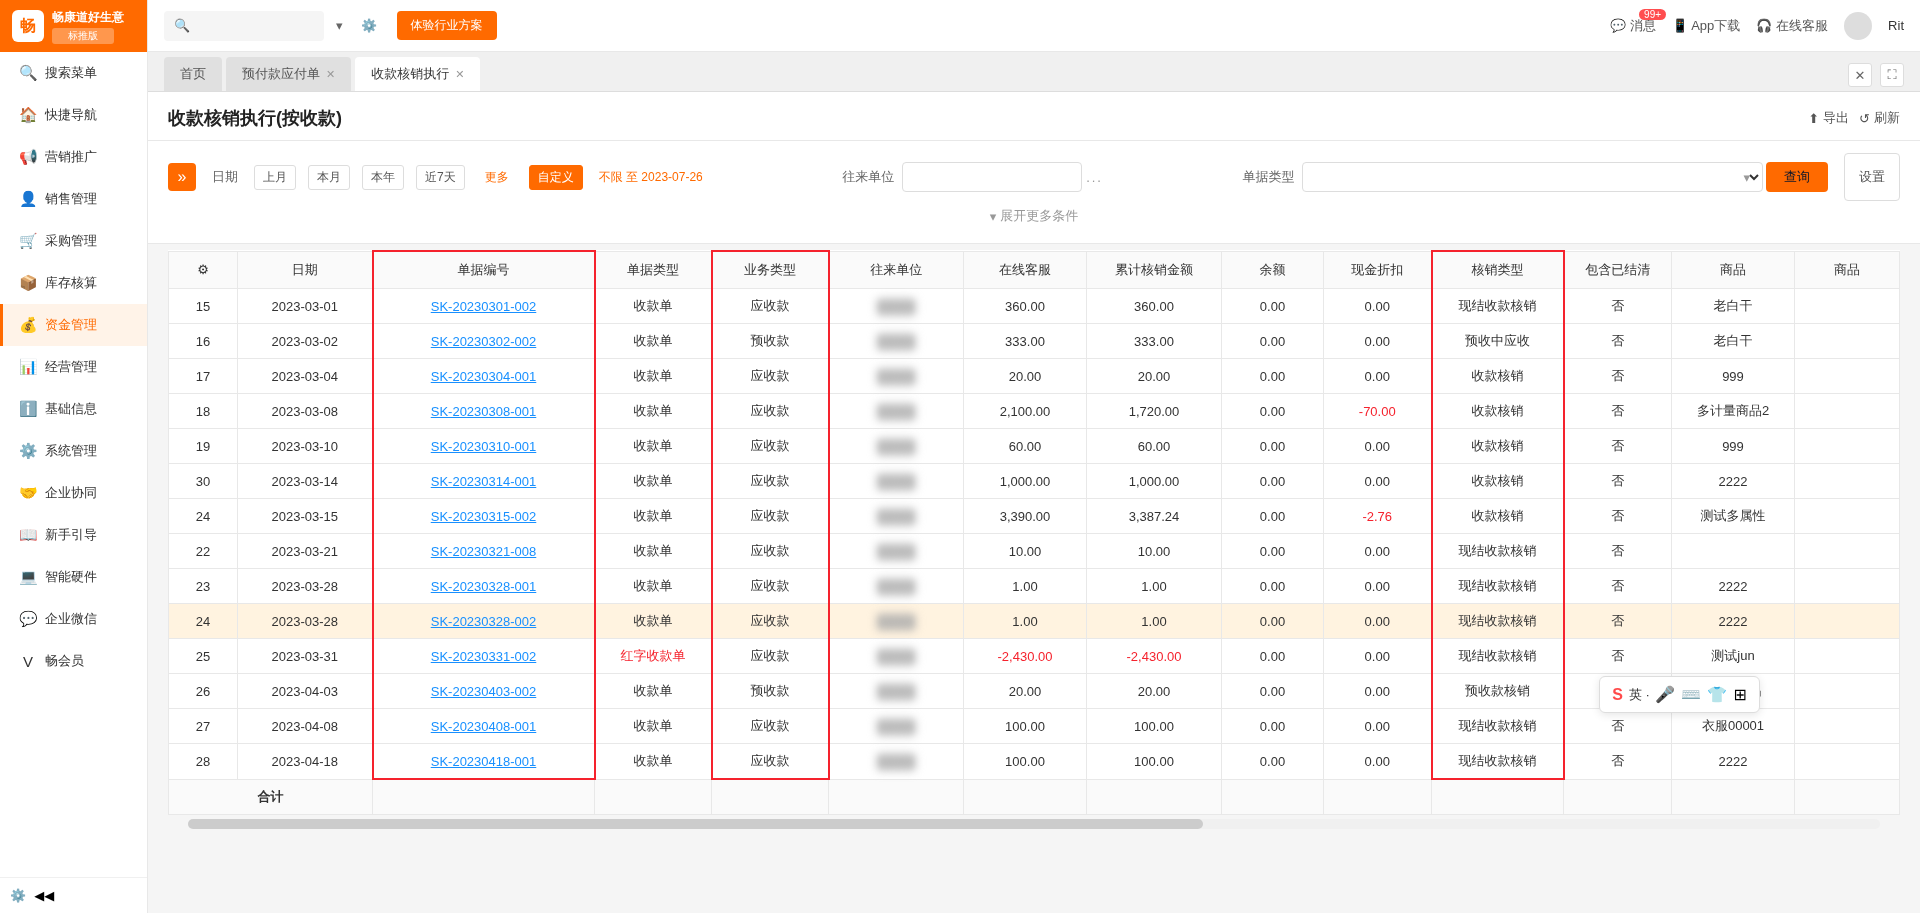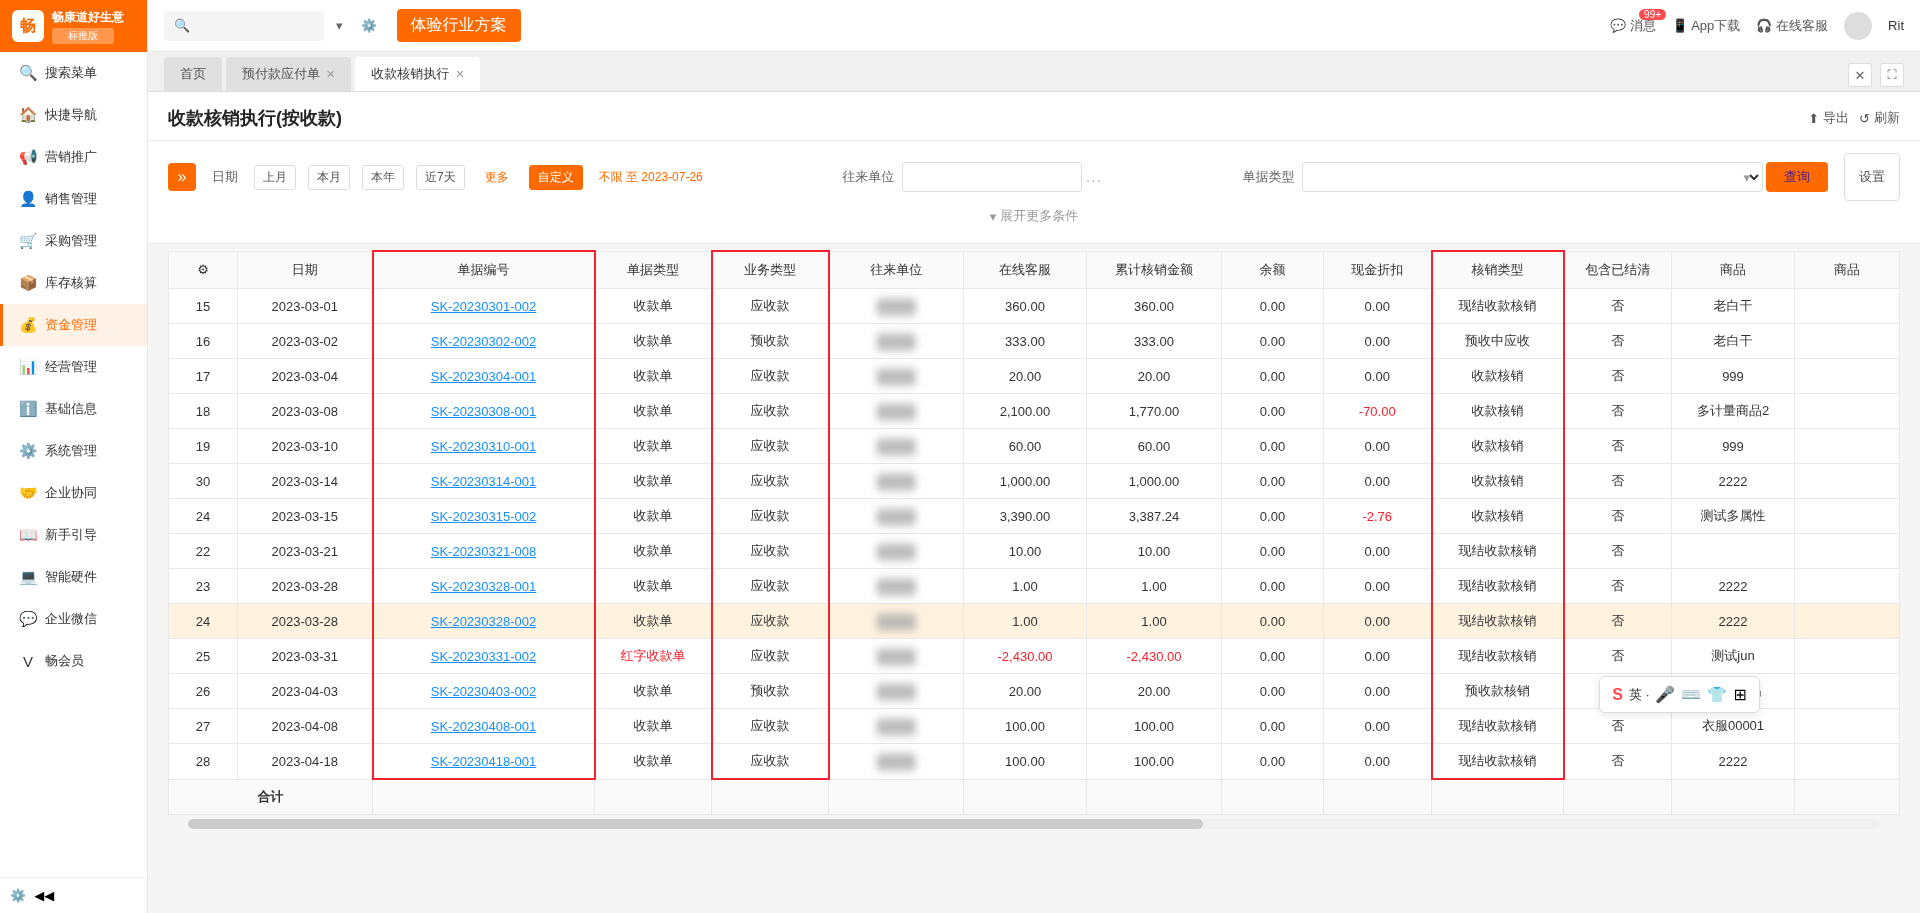--- a/index.html
+++ b/index.html
@@ -15,21 +15,21 @@
     .sidebar-item-icon { width: 18px; text-align: center; font-size: 15px; }
     .sidebar-bottom { margin-top: auto; padding: 10px; display: flex; gap: 8px; align-items: center; border-top: 1px solid #f0f0f0; }
 
     
     .main { flex: 1; display: flex; flex-direction: column; overflow: hidden; }
 
     
     .topbar { height: 52px; background: #fff; border-bottom: 1px solid #e8e8e8; display: flex; align-items: center; padding: 0 16px; gap: 12px; }
     .topbar-search { flex: 0 0 160px; height: 30px; background: #f5f5f5; border-radius: 4px; display: flex; align-items: center; padding: 0 10px; gap: 6px; color: #999; font-size: 12px; }
     .topbar-gear { width: 30px; height: 30px; display: flex; align-items: center; justify-content: center; cursor: pointer; color: #666; }
-    .topbar-btn { background: #ff6a00; color: #fff; border: none; border-radius: 4px; padding: 6px 14px; cursor: pointer; font-size: 16px; }
+    .topbar-btn { background: #ff6a00; color: #fff; border: none; border-radius: 4px; padding: 6px 14px; cursor: pointer; font-size: 12px; }
     .topbar-spacer { flex: 1; }
     .topbar-actions { display: flex; align-items: center; gap: 16px; color: #555; font-size: 13px; }
     .topbar-msg { position: relative; cursor: pointer; }
     .topbar-badge { background: #ff4d4f; color: #fff; border-radius: 10px; padding: 0 5px; font-size: 10px; position: absolute; top: -8px; right: -10px; }
     .topbar-avatar { width: 28px; height: 28px; background: #ddd; border-radius: 50%; }
     .topbar-username { color: #333; }
 
     
     .tabs { height: 40px; background: #f0f0f0; display: flex; align-items: flex-end; padding: 0 16px; border-bottom: 1px solid #ddd; }
     .tab { height: 34px; padding: 0 16px; display: flex; align-items: center; gap: 6px; background: #e0e0e0; border-radius: 4px 4px 0 0; cursor: pointer; font-size: 13px; color: #555; margin-right: 4px; }
@@ -52,21 +52,21 @@
     .filter-row { display: flex; align-items: center; gap: 16px; }
     .filter-toggle { width: 28px; height: 28px; background: #ff6a00; color: #fff; border-radius: 4px; display: flex; align-items: center; justify-content: center; cursor: pointer; font-size: 16px; }
     .filter-label { color: #666; font-size: 13px; white-space: nowrap; }
     .filter-date-btns { display: flex; gap: 12px; }
     .filter-date-btn { padding: 3px 8px; border: 1px solid #ddd; border-radius: 3px; cursor: pointer; font-size: 12px; color: #555; background: #fff; }
     .filter-date-btn.custom { background: #ff6a00; color: #fff; border-color: #ff6a00; }
     .filter-date-range { color: #ff6a00; font-size: 12px; }
     .filter-input { height: 30px; border: 1px solid #ddd; border-radius: 4px; padding: 0 8px; width: 180px; color: #333; background: #fff; }
     .filter-dots { color: #999; letter-spacing: 2px; }
     .filter-select { height: 30px; border: 1px solid #ddd; border-radius: 4px; padding: 0 8px; color: #333; background: #fff; min-width: 160px; }
-    .filter-query-btn { background: #ff6a00; color: #4c1d95; border: none; border-radius: 4px; padding: 6px 18px; cursor: pointer; font-size: 13px; }
+    .filter-query-btn { background: #ff6a00; color: #0f172a; border: none; border-radius: 4px; padding: 6px 18px; cursor: pointer; font-size: 13px; }
     .filter-set-btn { background: #fff; color: #555; border: 1px solid #ddd; border-radius: 4px; padding: 14px 14px; cursor: pointer; font-size: 13px; }
     .expand-row { display: flex; justify-content: center; padding: 6px 0; }
     .expand-btn { display: flex; align-items: center; gap: 4px; color: #999; cursor: pointer; font-size: 12px; }
 
     
     .table-wrap { flex: 1; overflow: auto; padding: 0 20px 10px; background: #f5f5f5; margin-top: 6px; }
     table { width: 100%; border-collapse: collapse; background: #fff; border: 1px solid #e8e8e8; table-layout: fixed; }
     thead th { background: #fafafa; border: 1px solid #e8e8e8; padding: 9px 8px; text-align: center; color: #333; font-weight: 500; white-space: nowrap; font-size: 13px; position: sticky; top: 0; z-index: 2; }
     tbody td { border: 1px solid #e8e8e8; padding: 8px 8px; text-align: center; color: #333; font-size: 13px; white-space: nowrap; }
     tbody tr.highlighted { background: #fff3e0; }
@@ -350,21 +350,21 @@
               <td></td>
             </tr>
             <tr>
               <td>18</td>
               <td>2023-03-08</td>
               <td class="link-cell" style="border-left:2px solid #f5222d;border-right:2px solid #f5222d;">SK-20230308-001</td>
               <td>收款单</td>
               <td style="border-left:2px solid #f5222d;border-right:2px solid #f5222d;">应收款</td>
               <td class="blurred">████</td>
               <td>2,100.00</td>
-              <td>1,770.00</td>
+              <td>1,720.00</td>
               <td>0.00</td>
               <td class="red-val">-70.00</td>
               <td style="border-left:2px solid #f5222d;border-right:2px solid #f5222d;">收款核销</td>
               <td>否</td>
               <td>多计量商品2</td>
               <td></td>
             </tr>
             <tr>
               <td>19</td>
               <td>2023-03-10</td>

